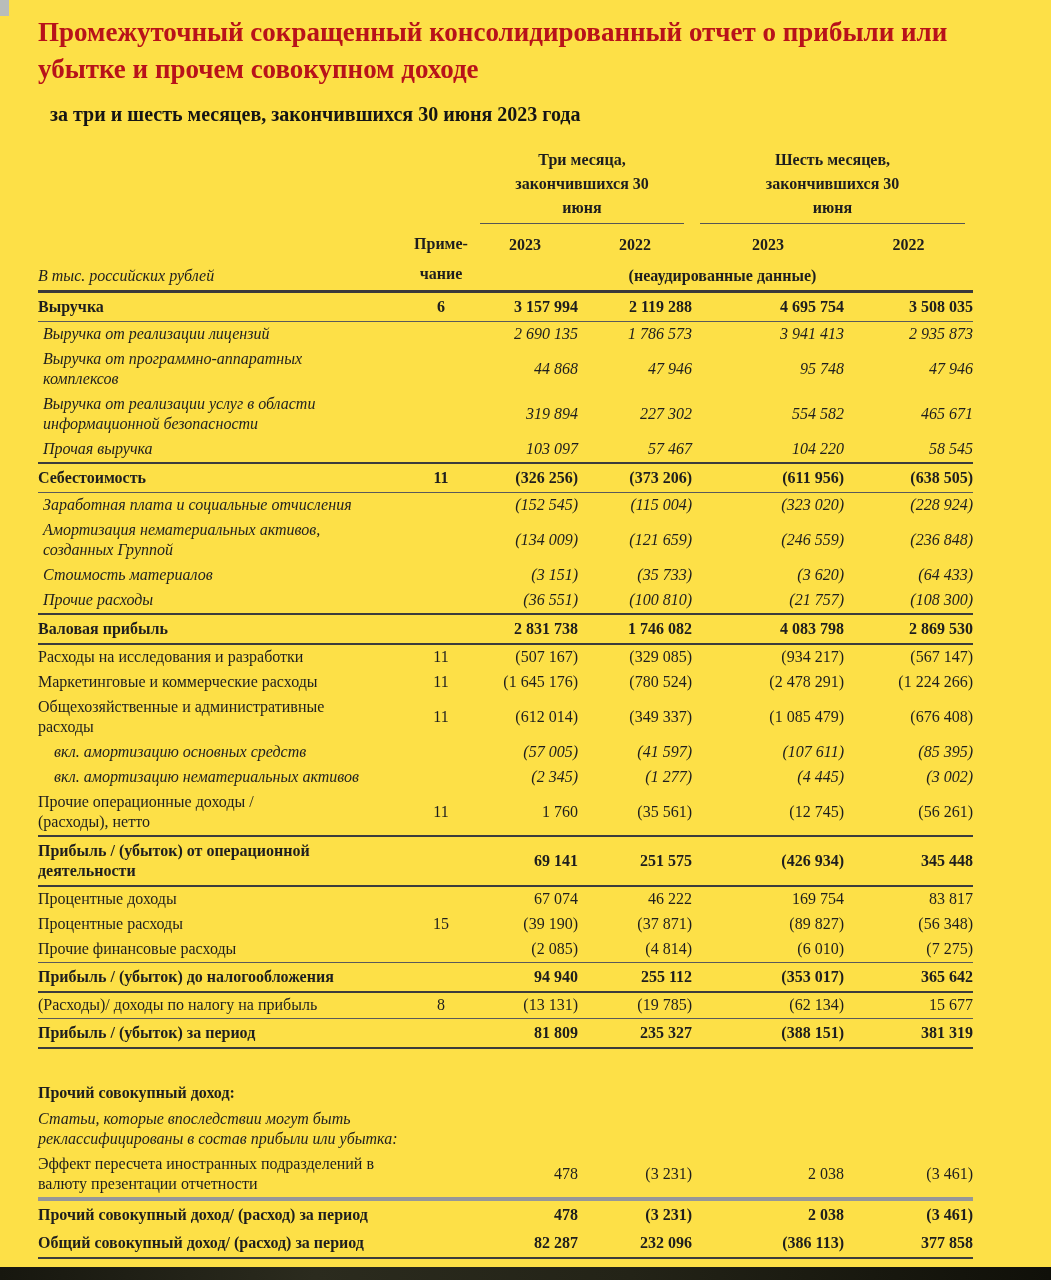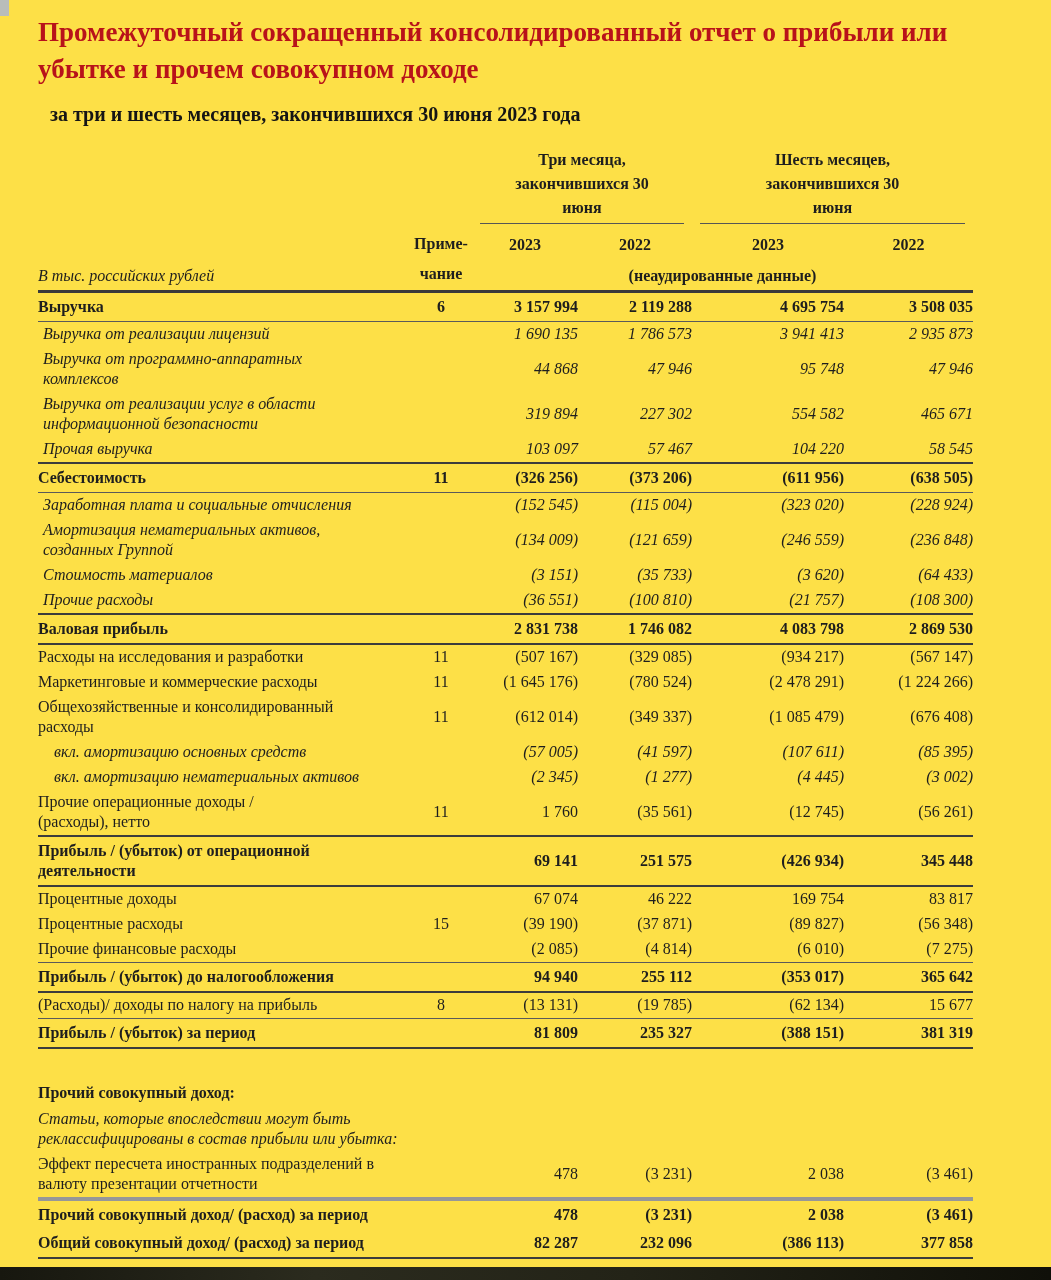--- a/index.html
+++ b/index.html
@@ -87,21 +87,21 @@
           <td class="c-label lvl0">Выручка</td>
           <td class="c-note">6</td>
           <td class="c-num">3 157 994</td>
           <td class="c-num">2 119 288</td>
           <td class="c-num">4 695 754</td>
           <td class="c-num">3 508 035</td>
         </tr>
         <tr class="r-italic">
           <td class="c-label lvl1">Выручка от реализации лицензий</td>
           <td class="c-note"></td>
-          <td class="c-num">1 690 135</td>
+          <td class="c-num">2 690 135</td>
           <td class="c-num">1 786 573</td>
           <td class="c-num">3 941 413</td>
           <td class="c-num">2 935 873</td>
         </tr>
         <tr class="r-italic">
           <td class="c-label lvl1">Выручка от программно-аппаратных
 комплексов</td>
           <td class="c-note"></td>
           <td class="c-num">44 868</td>
           <td class="c-num">47 946</td>
@@ -184,21 +184,21 @@
         </tr>
         <tr class="r-plain">
           <td class="c-label lvl0">Маркетинговые и коммерческие расходы</td>
           <td class="c-note">11</td>
           <td class="c-num">(1 645 176)</td>
           <td class="c-num">(780 524)</td>
           <td class="c-num">(2 478 291)</td>
           <td class="c-num">(1 224 266)</td>
         </tr>
         <tr class="r-plain">
-          <td class="c-label lvl0">Общехозяйственные и консолидированный
+          <td class="c-label lvl0">Общехозяйственные и административные
 расходы</td>
           <td class="c-note">11</td>
           <td class="c-num">(612 014)</td>
           <td class="c-num">(349 337)</td>
           <td class="c-num">(1 085 479)</td>
           <td class="c-num">(676 408)</td>
         </tr>
         <tr class="r-italic">
           <td class="c-label lvl2">вкл. амортизацию основных средств</td>
           <td class="c-note"></td>

